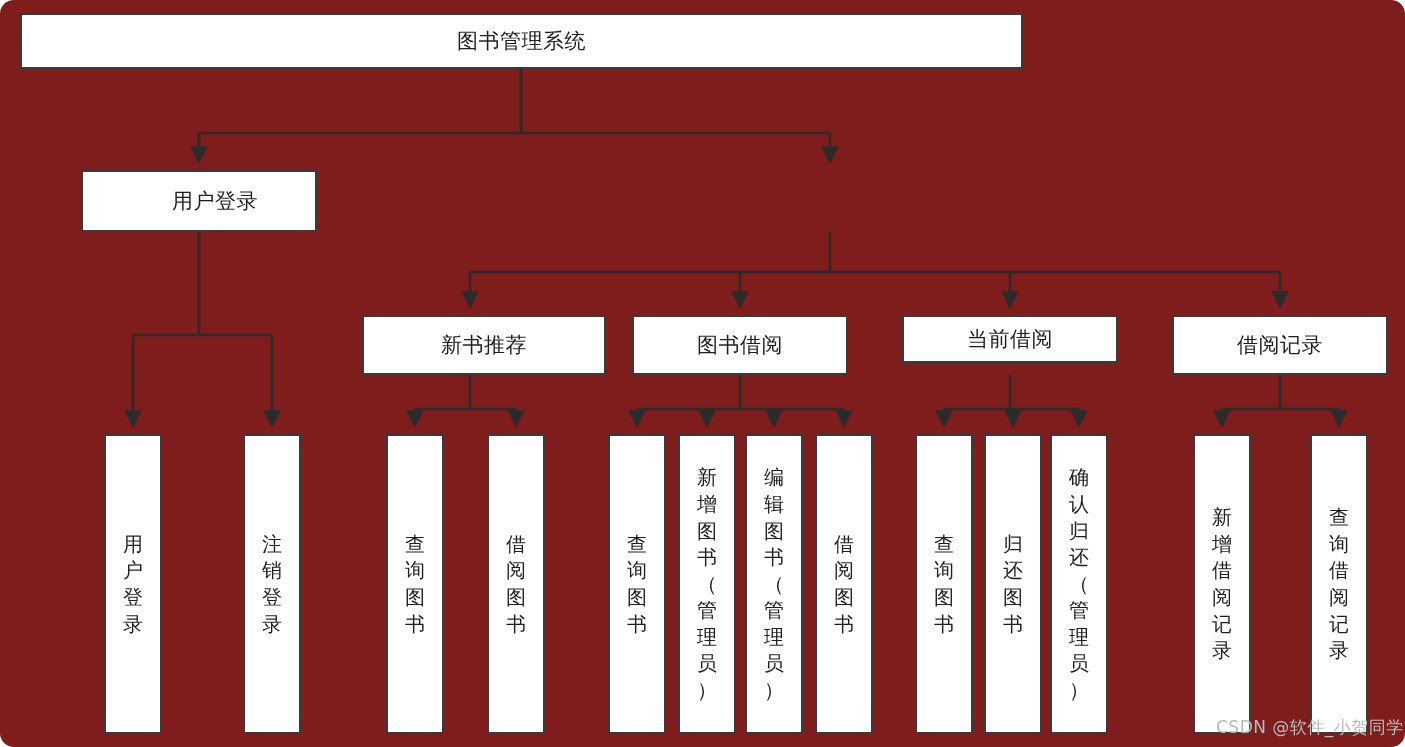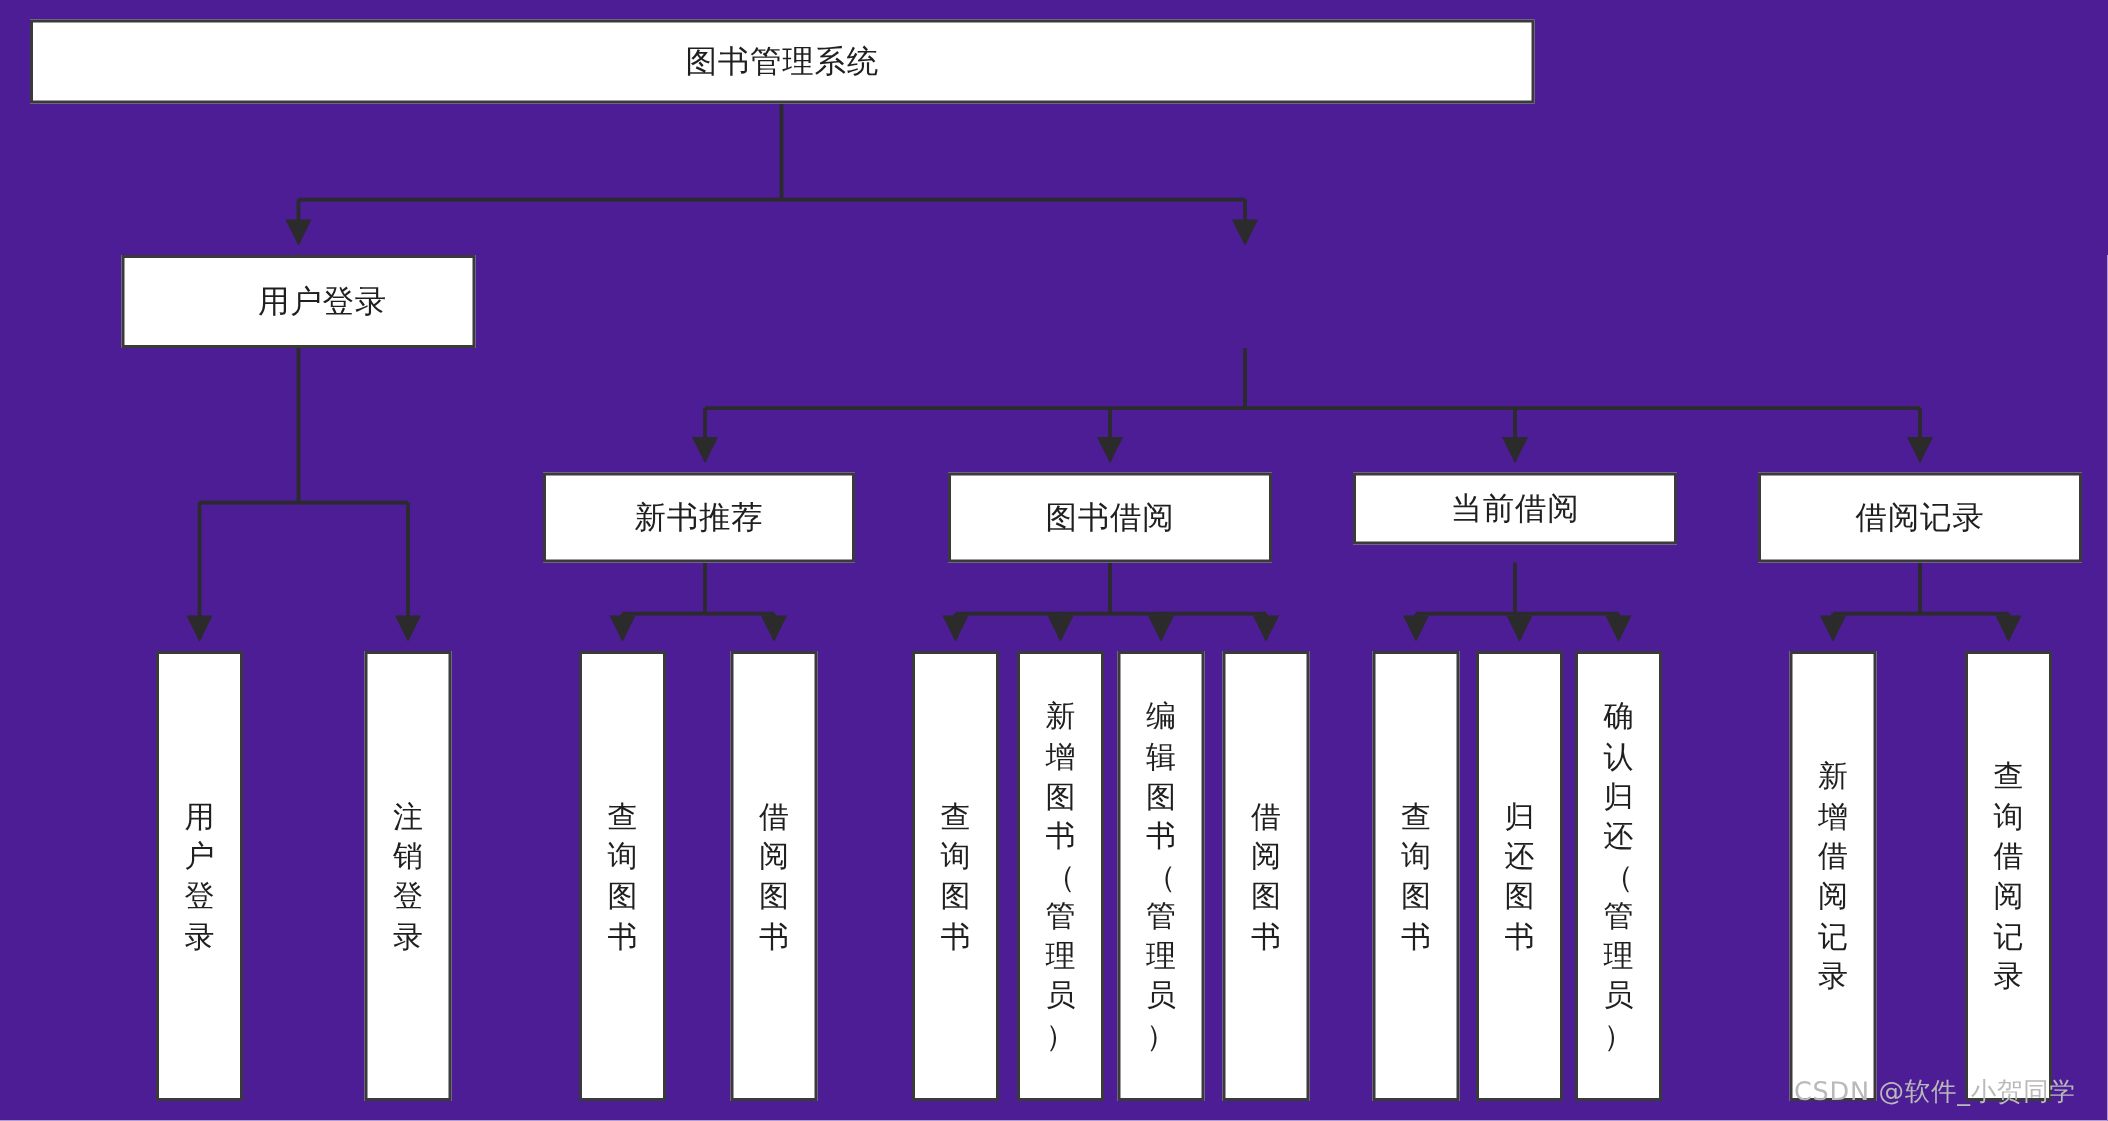--- a/index.html
+++ b/index.html
@@ -7,22 +7,23 @@
     padding: 0;
     background: #ffffff;
   }
   body {
     font-family: "DejaVu Sans", "Liberation Sans", sans-serif;
   }
   #canvas {
     position: relative;
     width: 1405px;
     height: 747px;
-    background: #4c1d95;
+    background: #7f1d1d;
     overflow: hidden;
+    border-radius: 14px;
   }
   svg.edges {
     position: absolute;
     left: 0;
     top: 0;
     width: 1405px;
     height: 747px;
     pointer-events: none;
   }
   .node {
@@ -54,20 +55,21 @@
     font-size: 20px;
     line-height: 1.33;
     letter-spacing: 0px;
   }
   .watermark {
     position: absolute;
     color: #b9b9b9;
     font-size: 17px;
     white-space: nowrap;
     letter-spacing: 0.5px;
+    margin-left: 20px;
   }
 </style>
 </head>
 <body>
 
 <div id="canvas">
 
   <svg class="edges" viewBox="0 0 1405 747" xmlns="http://www.w3.org/2000/svg">
     <defs>
       <marker id="arrow" viewBox="0 0 10 10" refX="9" refY="5" markerWidth="7" markerHeight="7" orient="auto-start-reverse">
@@ -120,21 +122,21 @@
   </svg>
 
   <div class="node h" style="left:20px; top:13px; width:1003px; height:56px;">
     <span class="label">图书管理系统</span>
   </div>
 
   <div class="node h" style="left:81px; top:170px; width:236px; height:62px;padding-left:32px;">
     <span class="label">用户登录</span>
   </div>
 
-  <div class="node h" style="left:362px; top:315px; width:208px; height:60px;">
+  <div class="node h" style="left:362px; top:315px; width:244px; height:60px;">
     <span class="label">新书推荐</span>
   </div>
   <div class="node h" style="left:632px; top:315px; width:216px; height:60px;">
     <span class="label">图书借阅</span>
   </div>
   <div class="node h" style="left:902px; top:315px; width:216px; height:48px;">
     <span class="label">当前借阅</span>
   </div>
   <div class="node h" style="left:1172px; top:315px; width:216px; height:60px;">
     <span class="label">借阅记录</span>

